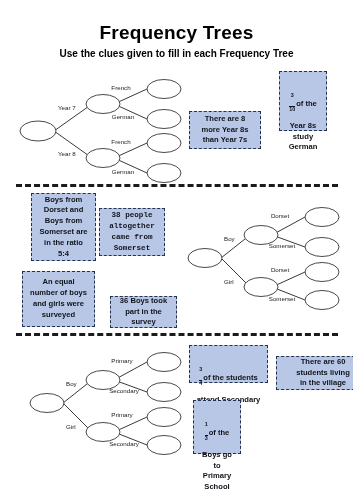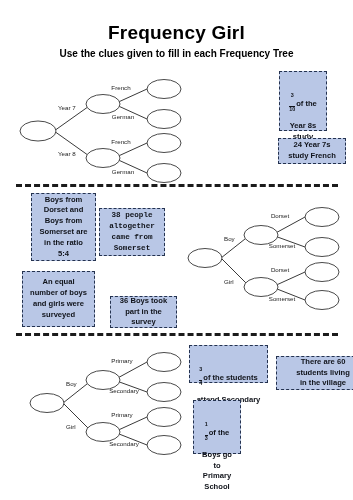--- a/index.html
+++ b/index.html
@@ -117,21 +117,21 @@
     font-size: 6.2px;
     fill: #1a1a1a;
     font-weight: 400;
   }
 </style>
 </head>
 <body>
 
 <div class="page">
 
-  <div class="title">Frequency Girl</div>
+  <div class="title">Frequency Trees</div>
   <div class="subtitle">Use the clues given to fill in each Frequency Tree</div>
 
   <div class="tree" style="left:14px; top:86px;">
     <svg width="170" height="90" viewBox="0 0 170 90">
 
       <line class="branch" x1="40" y1="45" x2="78" y2="18"></line>
       <line class="branch" x1="40" y1="45" x2="78" y2="72"></line>
       <line class="branch" x1="100" y1="18" x2="133" y2="3"></line>
       <line class="branch" x1="100" y1="18" x2="133" y2="33"></line>
       <line class="branch" x1="100" y1="72" x2="133" y2="57"></line>
@@ -158,25 +158,26 @@
   <div class="clue frac-lead" style="left:279px; top:71px; width:48px; height:60px;">
     <span class="frac">
       <span class="num">3</span>
       <span class="den">10</span>
     </span><span>of the
 Year 8s
 study
 German</span>
   </div>
 
-
-  <div class="clue" style="left:278px; top:138px; width:68px; height:26px;">
-    <span>24 Year 7s
-study French</span>
-  </div>
+  <div class="clue" style="left:189px; top:111px; width:72px; height:38px;">
+    <span>There are 8
+more Year 8s
+than Year 7s</span>
+  </div>
+
 
   <div class="divider" style="top:184px;"></div>
 
   <div class="clue" style="left:21px; top:193px; width:65px; height:68px;margin-left:10px;">
     <span>Boys from
 Dorset and
 Boys from
 Somerset are
 in the ratio
 5:4</span>

